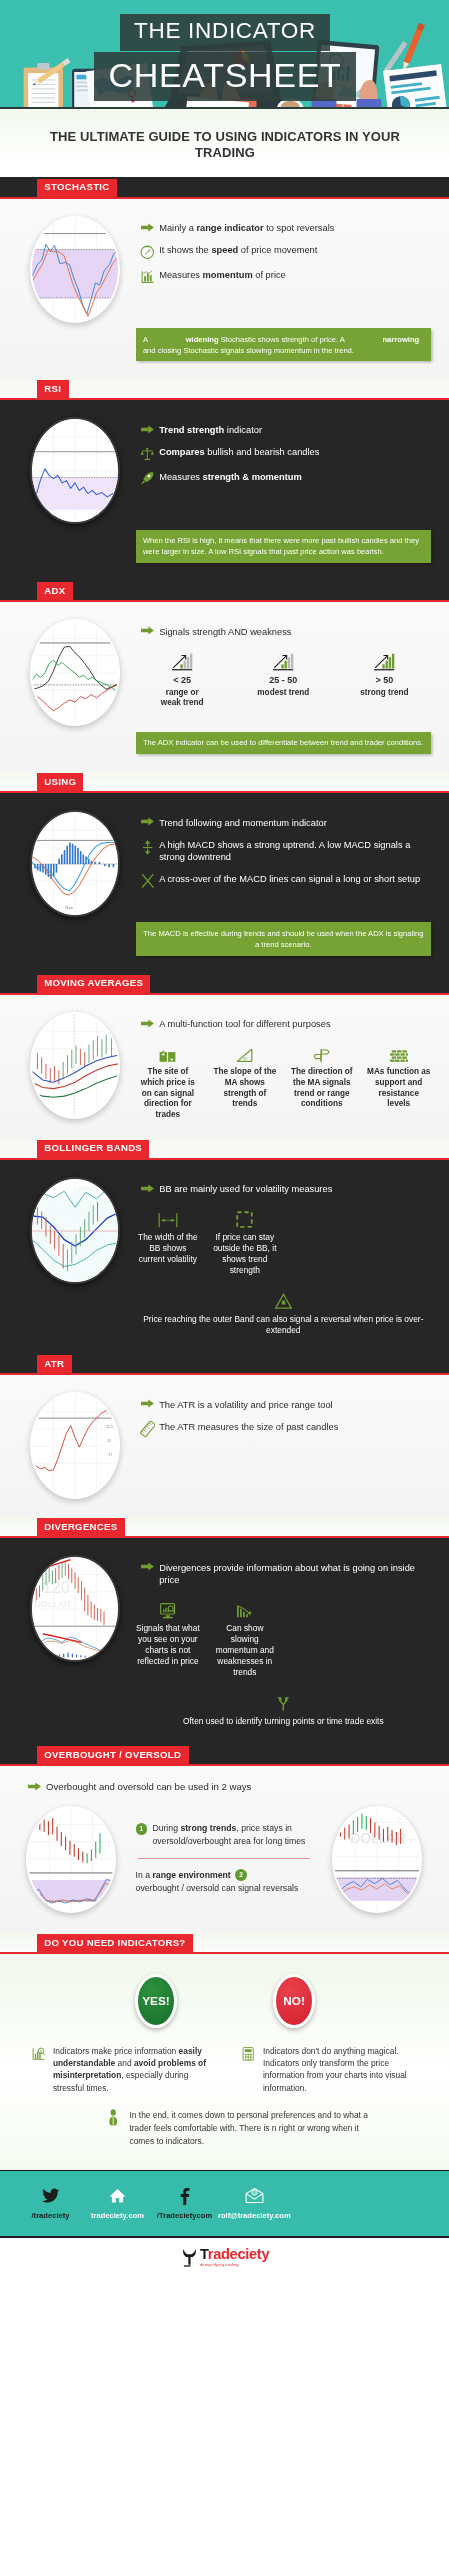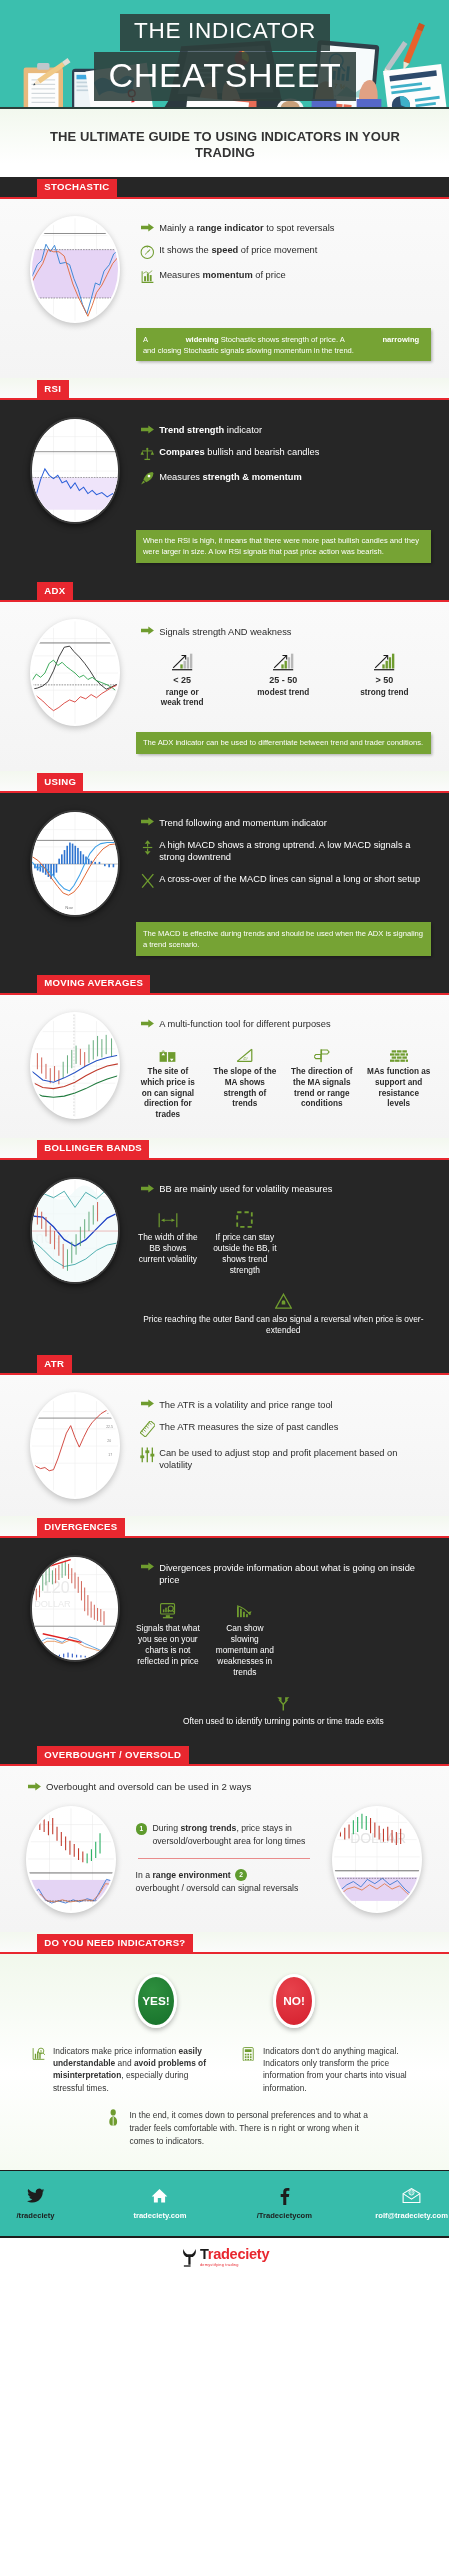--- a/index.html
+++ b/index.html
@@ -124,21 +124,21 @@
   .col .ci { flex:0 0 21.4px; display:flex; justify-content:flex-start; padding-top:1.7px; }
   .col .ctext { font-size:8.4px; line-height:1.45; color:#333; }
   .col .ctext b { font-weight:bold; }
   .finalnote { display:flex; padding:10px 67px 22.5px 107px; }
   .finalnote .ci { flex:0 0 22.5px; display:flex; justify-content:flex-start; }
   .finalnote .ctext { font-size:8.4px; line-height:1.5; color:#333; }
 
   
   .footer-top { height:1.7px; background:#1d1d1d; }
   .footer { background:#37bcab; padding:13.5px 0 15.7px; }
-  .fitems { display:flex; justify-content:space-between; align-items:flex-start; padding:0 2px; }
+  .fitems { display:flex; justify-content:flex-start; align-items:flex-start; padding:0 17px; }
   .fitem { text-align:center; min-width:67px; }
   .fitem .fic { height:22.5px; display:flex; align-items:center; justify-content:center; }
   .fitem .flabel { font-size:7.6px; font-weight:bold; color:#1d1d1d; margin-top:3.9px; }
   .fitem.light .flabel { color:#ffffff; }
   .footer-bot { height:1.7px; background:#1d1d1d; }
   .brandbar { background:#fff; padding:9px 0 10px; text-align:center; }
   .brandlogo { display:inline-flex; align-items:flex-end; justify-content:center; }
   .brandname { font-size:14.6px; font-weight:bold; letter-spacing:-0.3px; line-height:1; }
   .brandname .k { color:#1a1a1a; }
   .brandname .r { color:#e8272f; }
@@ -581,21 +581,21 @@
               <div class="bullet">
                 <span class="bi">
                   <svg width="13.5" height="15.7" viewBox="0 0 24 28">
                     <path d="M2 2 L22 26 M22 2 L2 26" stroke="#6f9c2f" stroke-width="2.4" fill="none"></path>
                   </svg>
                 </span>
                 <span class="btxt">A cross-over of the MACD lines can signal a long or short setup</span>
               </div>
             </div>
           </div>
-          <div class="callout" style="margin-left: 121px; margin-top: 5.6px;">The MACD is effective during trends and should be used when the ADX is signaling a trend scenario.</div>
+          <div class="callout" style="margin-left: 121px; margin-top: 5.6px; text-align: center;">The MACD is effective during trends and should be used when the ADX is signaling a trend scenario.</div>
         </div>
       </div>
       <div class="tabbar on-dark">
         <div class="tab">MOVING AVERAGES</div>
       </div>
       <div class="redrule"></div>
       <div class="section light">
         <div class="body">
           <div class="row">
             <div class="thumbwrap">
@@ -863,37 +863,20 @@
                         <line x1="8" y1="8" x2="12" y2="8"></line>
                <line x1="8" y1="12" x2="14" y2="12"></line>
                         <line x1="8" y1="16" x2="12" y2="16"></line>
                <line x1="8" y1="20" x2="14" y2="20"></line>
                         <line x1="8" y1="24" x2="12" y2="24"></line>
                       </g>
                     </g>
                   </svg>
                 </span>
                 <span class="btxt">The ATR measures the size of past candles</span>
-              </div>
-              <div class="bullet">
-                <span class="bi">
-                  <svg width="14.6" height="15.7" viewBox="0 0 26 26">
-                    <g stroke="#6f9c2f" stroke-width="2.4">
-               <line x1="4" y1="0" x2="4" y2="26"></line>
-                      <line x1="13" y1="0" x2="13" y2="26"></line>
-                      <line x1="22" y1="0" x2="22" y2="26"></line>
-                    </g>
-               <g fill="#6f9c2f">
-                      <rect x="0.5" y="14" width="7" height="5"></rect>
-                      <rect x="9.5" y="5" width="7" height="5"></rect>
-                      <rect x="18.5" y="11" width="7" height="5"></rect>
-                    </g>
-                  </svg>
-                </span>
-                <span class="btxt">Can be used to adjust stop and profit placement based on volatility</span>
               </div>
             </div>
           </div>
         </div>
       </div>
       <div class="tabbar on-light">
         <div class="tab">DIVERGENCES</div>
       </div>
       <div class="redrule"></div>
       <div class="section dark">

